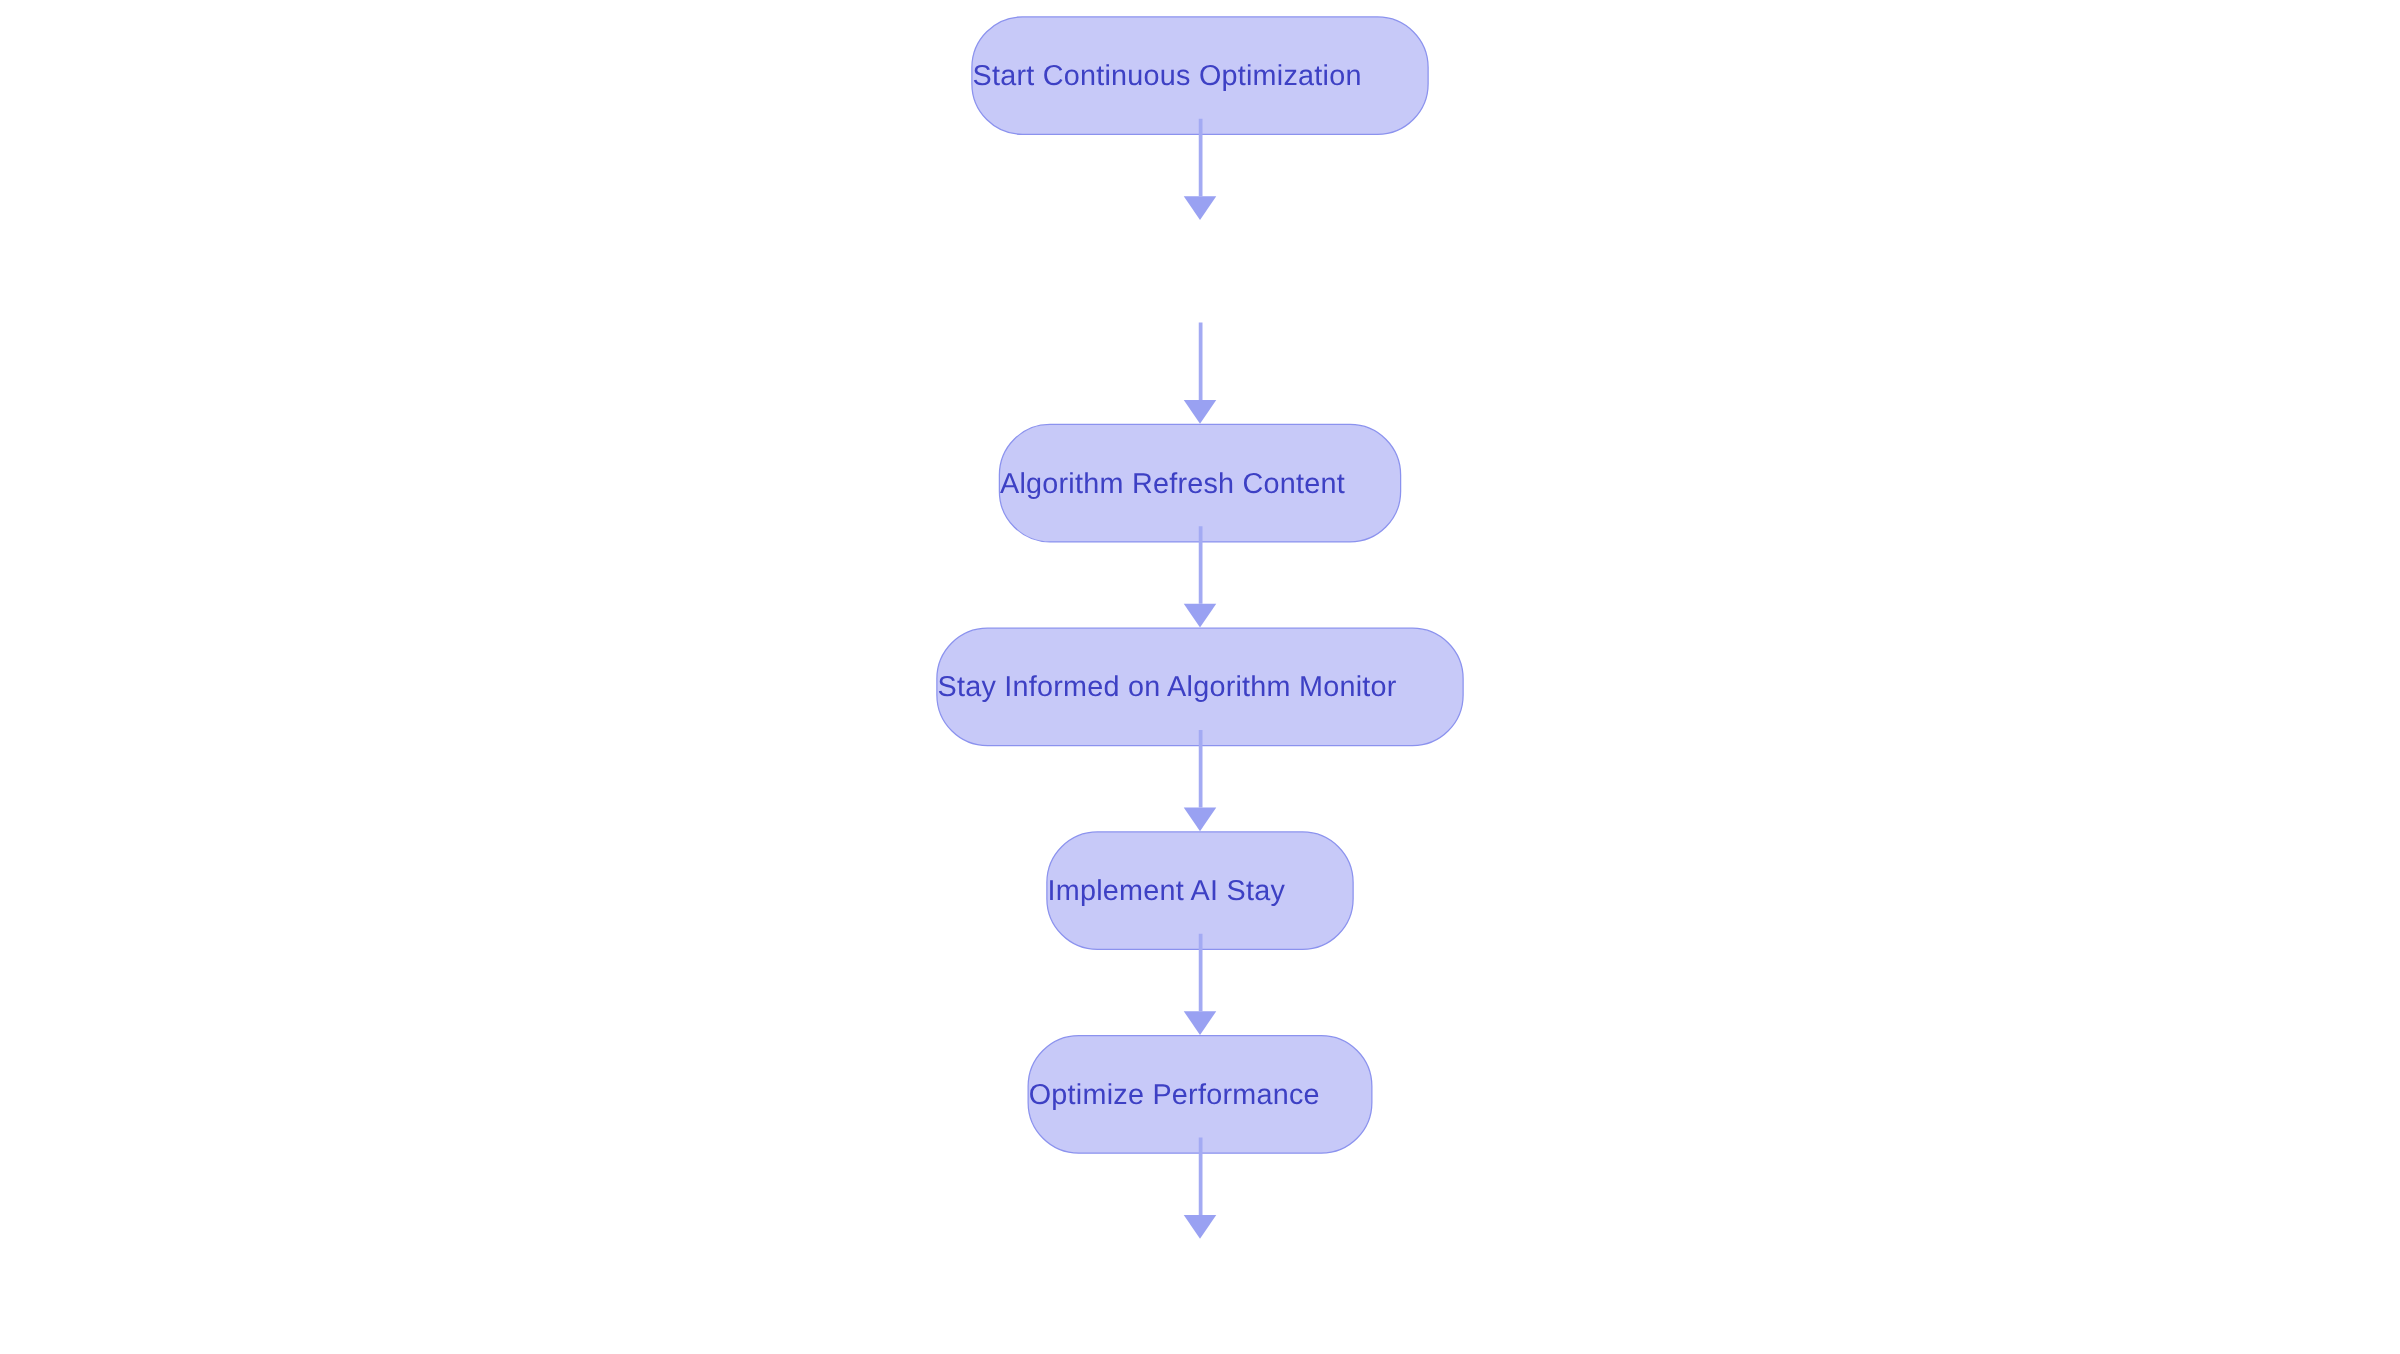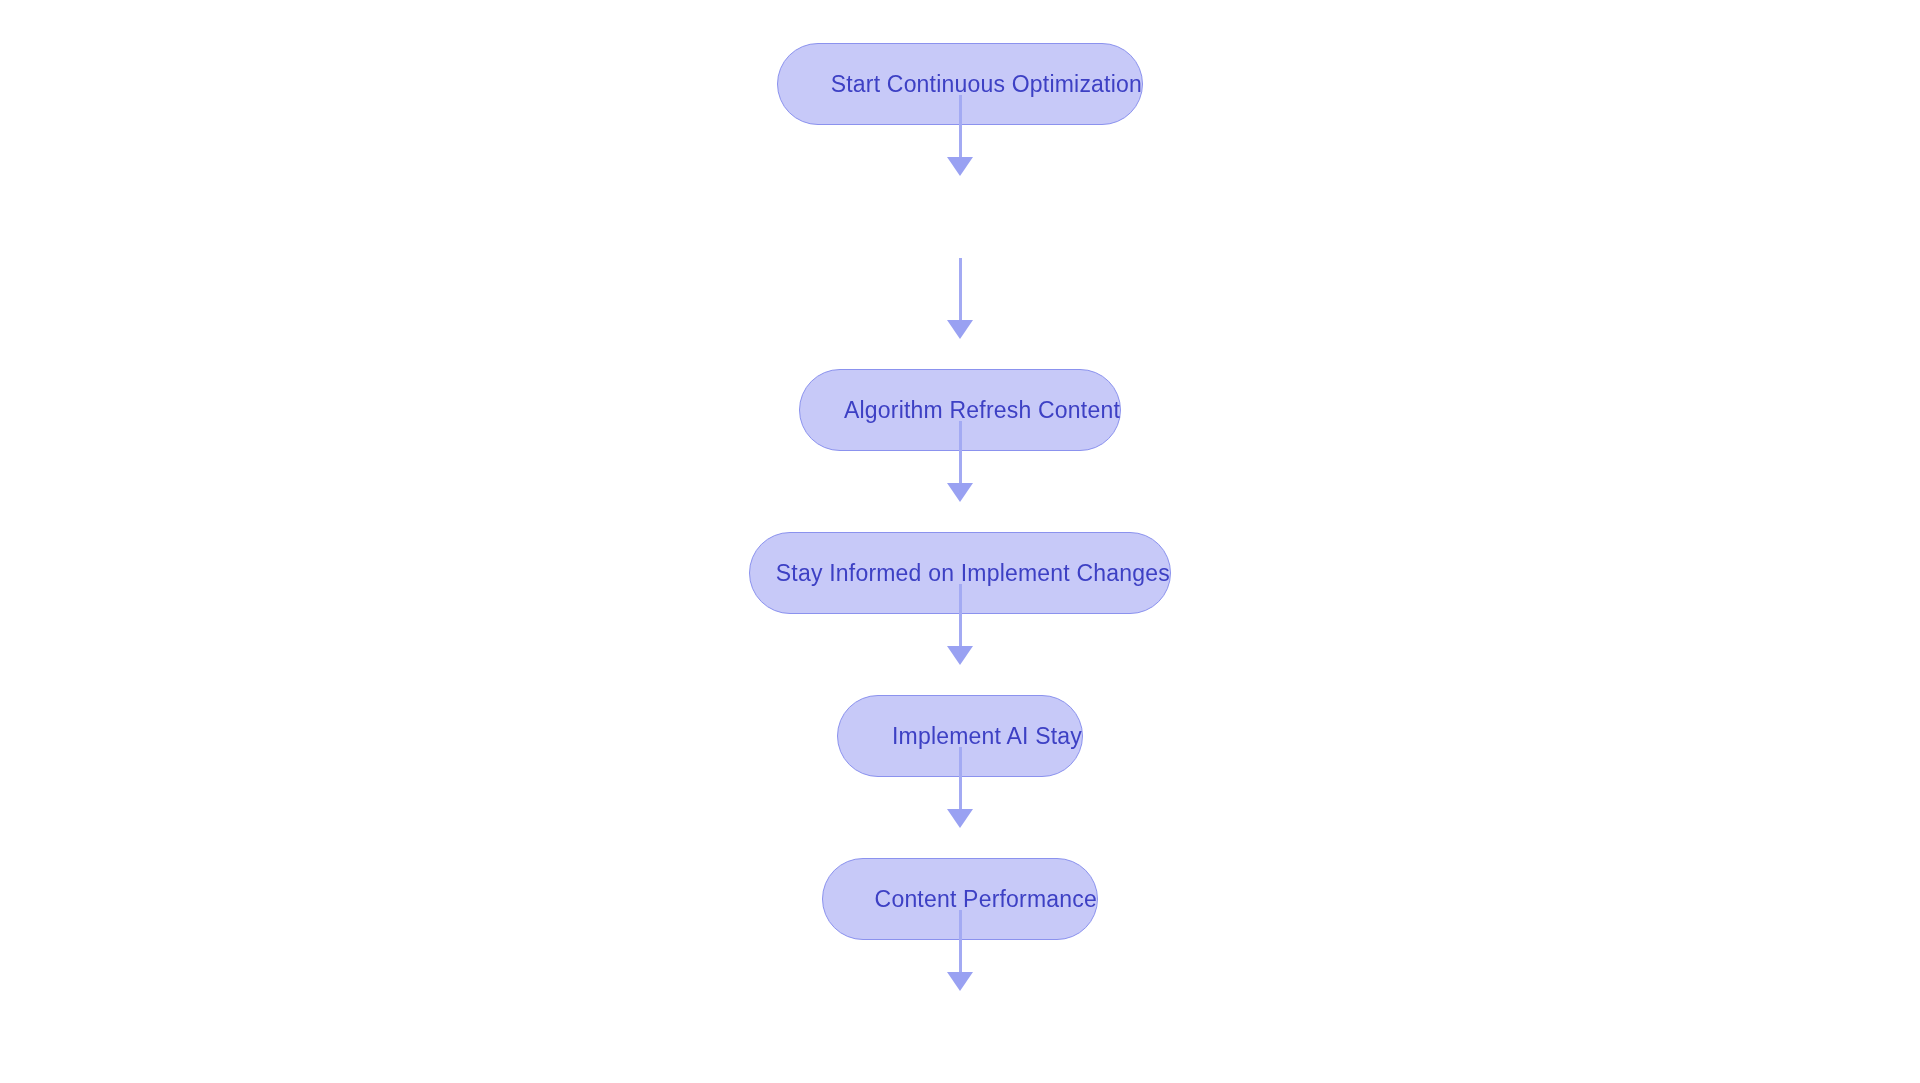--- a/index.html
+++ b/index.html
@@ -10,29 +10,28 @@
   .canvas {
     position: relative;
     width: 1920px;
     height: 1083px;
     background: #ffffff;
     overflow: hidden;
     font-family: "Liberation Sans", sans-serif;
   }
   .node {
     position: absolute;
-    height: 82px;
+    height: 95px;
     box-sizing: border-box;
     background: #c7c9f8;
     border: 1.5px solid #8b92ee;
     border-radius: 41px;
     display: flex;
     align-items: center;
-    justify-content: flex-end;
-    margin-top: 30px;
+    justify-content: flex-start;
   }
   .node-label {
     color: #3d40c4;
     font-size: 23px;
     letter-spacing: 0.2px;
     white-space: nowrap;
   }
   .n1 { left: 777px; top: 13px;  width: 366px; }
   .n2 { left: 871px; top: 176px; width: 178px; }
   .n3 { left: 799px; top: 339px; width: 322px; }
@@ -94,39 +93,39 @@
   <div class="node n3">
     <span class="node-label">Algorithm Refresh Content</span>
   </div>
 
   <div class="arrow a3">
     <div class="arrow-shaft"></div>
     <div class="arrow-head"></div>
   </div>
 
   <div class="node n4">
-    <span class="node-label">Stay Informed on Implement Changes</span>
+    <span class="node-label">Stay Informed on Algorithm Monitor</span>
   </div>
 
   <div class="arrow a4">
     <div class="arrow-shaft"></div>
     <div class="arrow-head"></div>
   </div>
 
   <div class="node n5">
     <span class="node-label">Implement AI Stay</span>
   </div>
 
   <div class="arrow a5">
     <div class="arrow-shaft"></div>
     <div class="arrow-head"></div>
   </div>
 
   <div class="node n6">
-    <span class="node-label">Content Performance</span>
+    <span class="node-label">Optimize Performance</span>
   </div>
 
   <div class="arrow a6">
     <div class="arrow-shaft"></div>
     <div class="arrow-head"></div>
   </div>
 
 
 </div>
 

